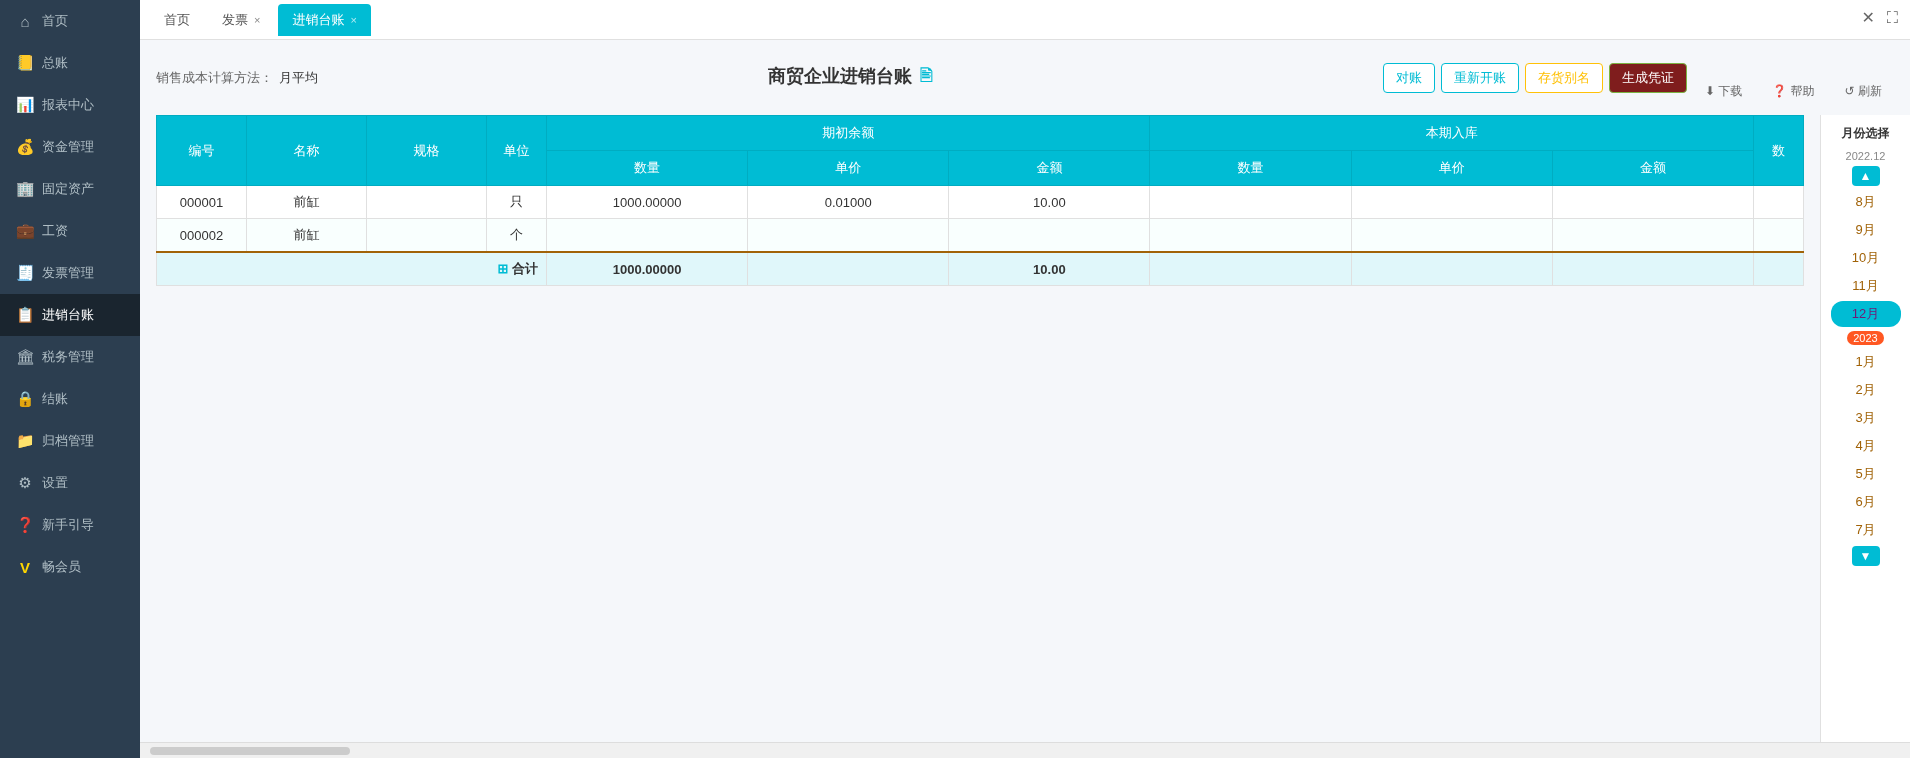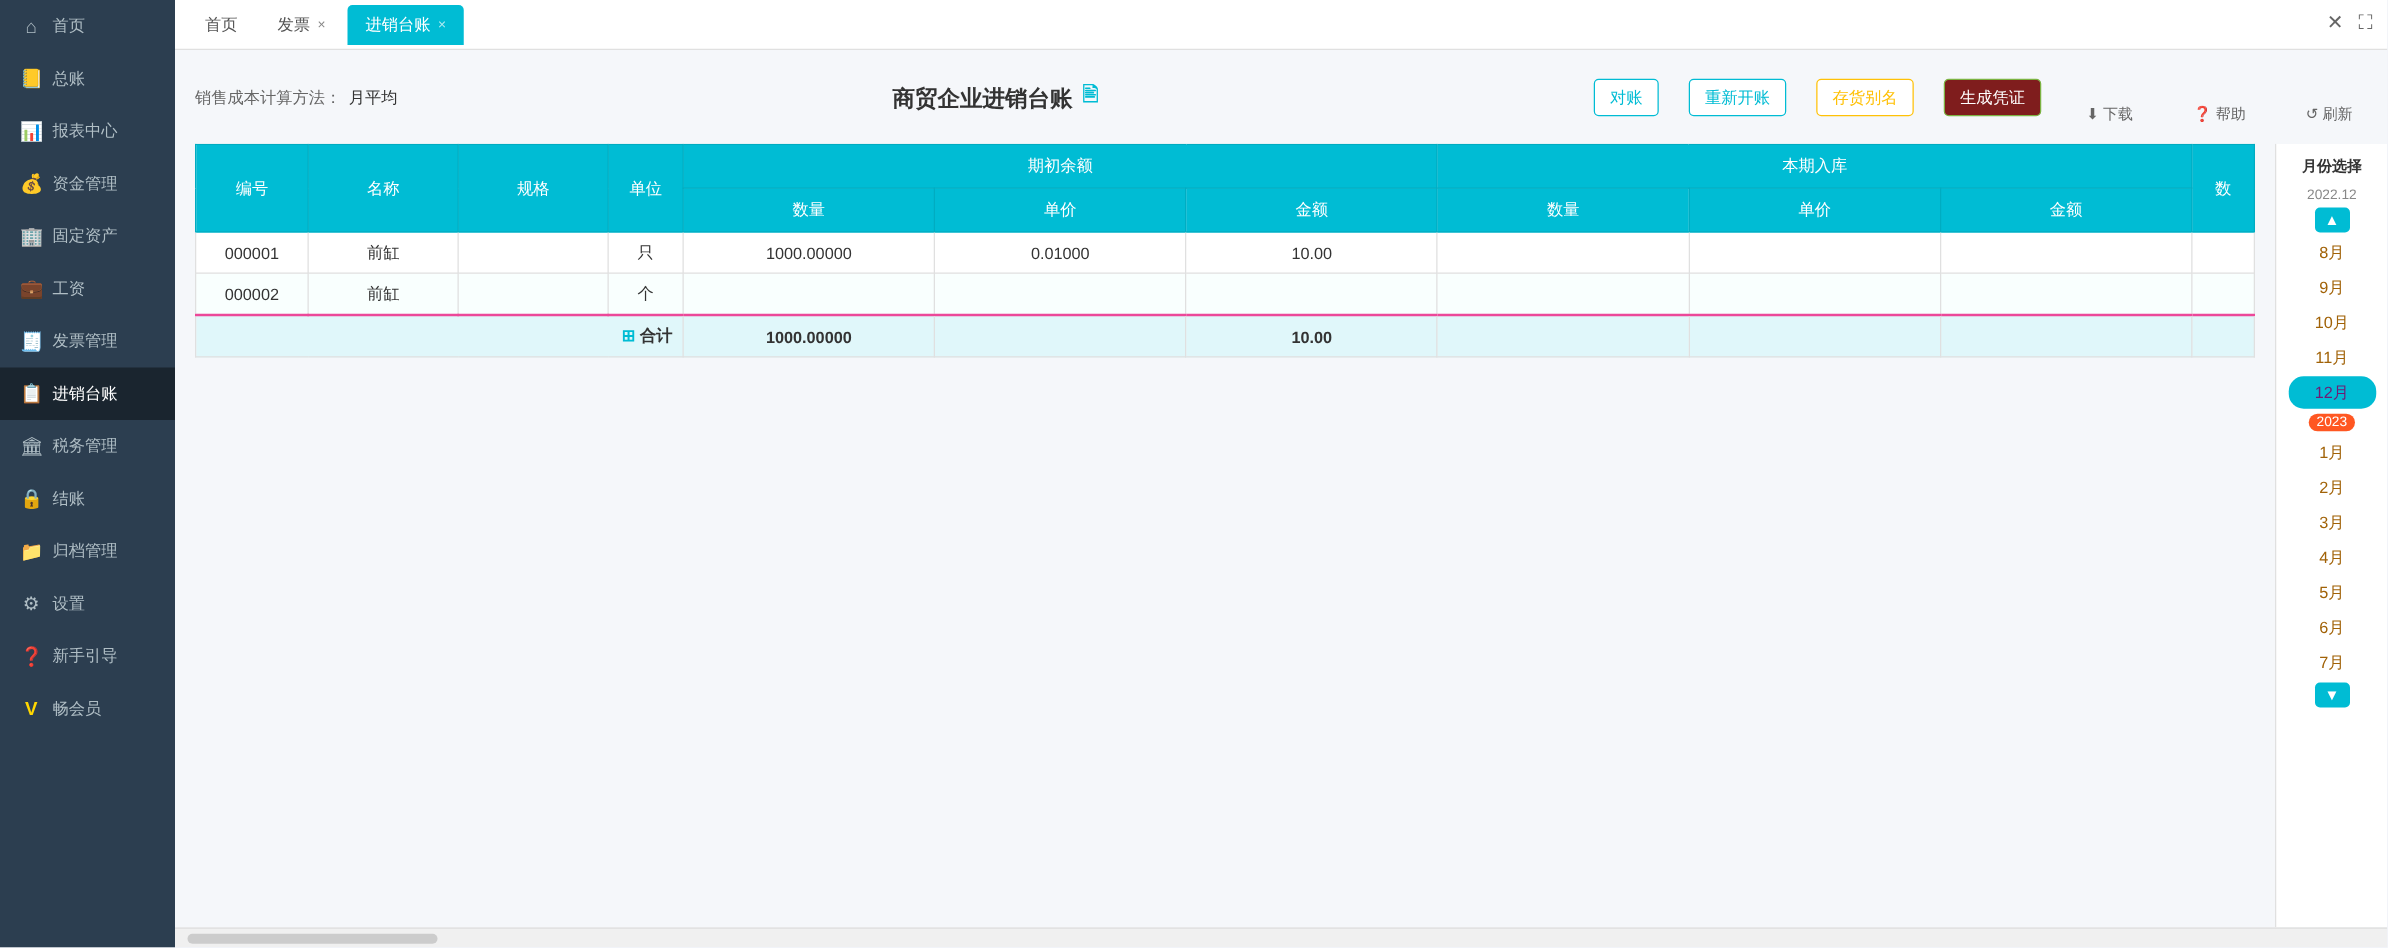--- a/index.html
+++ b/index.html
@@ -83,22 +83,22 @@
     
     .toolbar {
       display: flex;
       align-items: center;
       padding: 10px 16px;
       background: #f5f7fa;
       gap: 10px;
       flex-shrink: 0;
     }
     .toolbar-left { display: flex; align-items: flex-start; gap: 6px; }
-    .toolbar-center { flex: 1; display: flex; justify-content: center; align-items: flex-end; gap: 8px; font-size: 18px; font-weight: bold; color: #333; }
-    .toolbar-right { display: flex; align-items: center; gap: 24px; }
+    .toolbar-center { flex: 1; display: flex; justify-content: center; align-items: flex-start; gap: 8px; font-size: 18px; font-weight: bold; color: #333; }
+    .toolbar-right { display: flex; align-items: center; gap: 6px; }
 
     .btn {
       padding: 5px 12px;
       border-radius: 4px;
       border: 1px solid;
       cursor: pointer;
       font-size: 13px;
       font-family: inherit;
     }
     .btn-outline-cyan { border-color: #00bcd4; color: #00bcd4; background: #fff; }
@@ -135,21 +135,21 @@
       padding: 7px 6px;
       border: 1px solid #e0e0e0;
       font-size: 13px;
       color: #333;
     }
     .data-table tbody tr:nth-child(even) { background: #f9fffe; }
     .data-table .total-row {
       background: #e0f7fa;
       font-weight: bold;
     }
-    .data-table .total-row td { border-top: 2px solid #ec4899; }
+    .data-table .total-row td { border-top: 2px solid #a16207; }
 
     
     .month-picker {
       width: 90px;
       background: #fff;
       border-left: 1px solid #e0e0e0;
       display: flex;
       flex-direction: column;
       align-items: center;
       padding: 6px 0;

